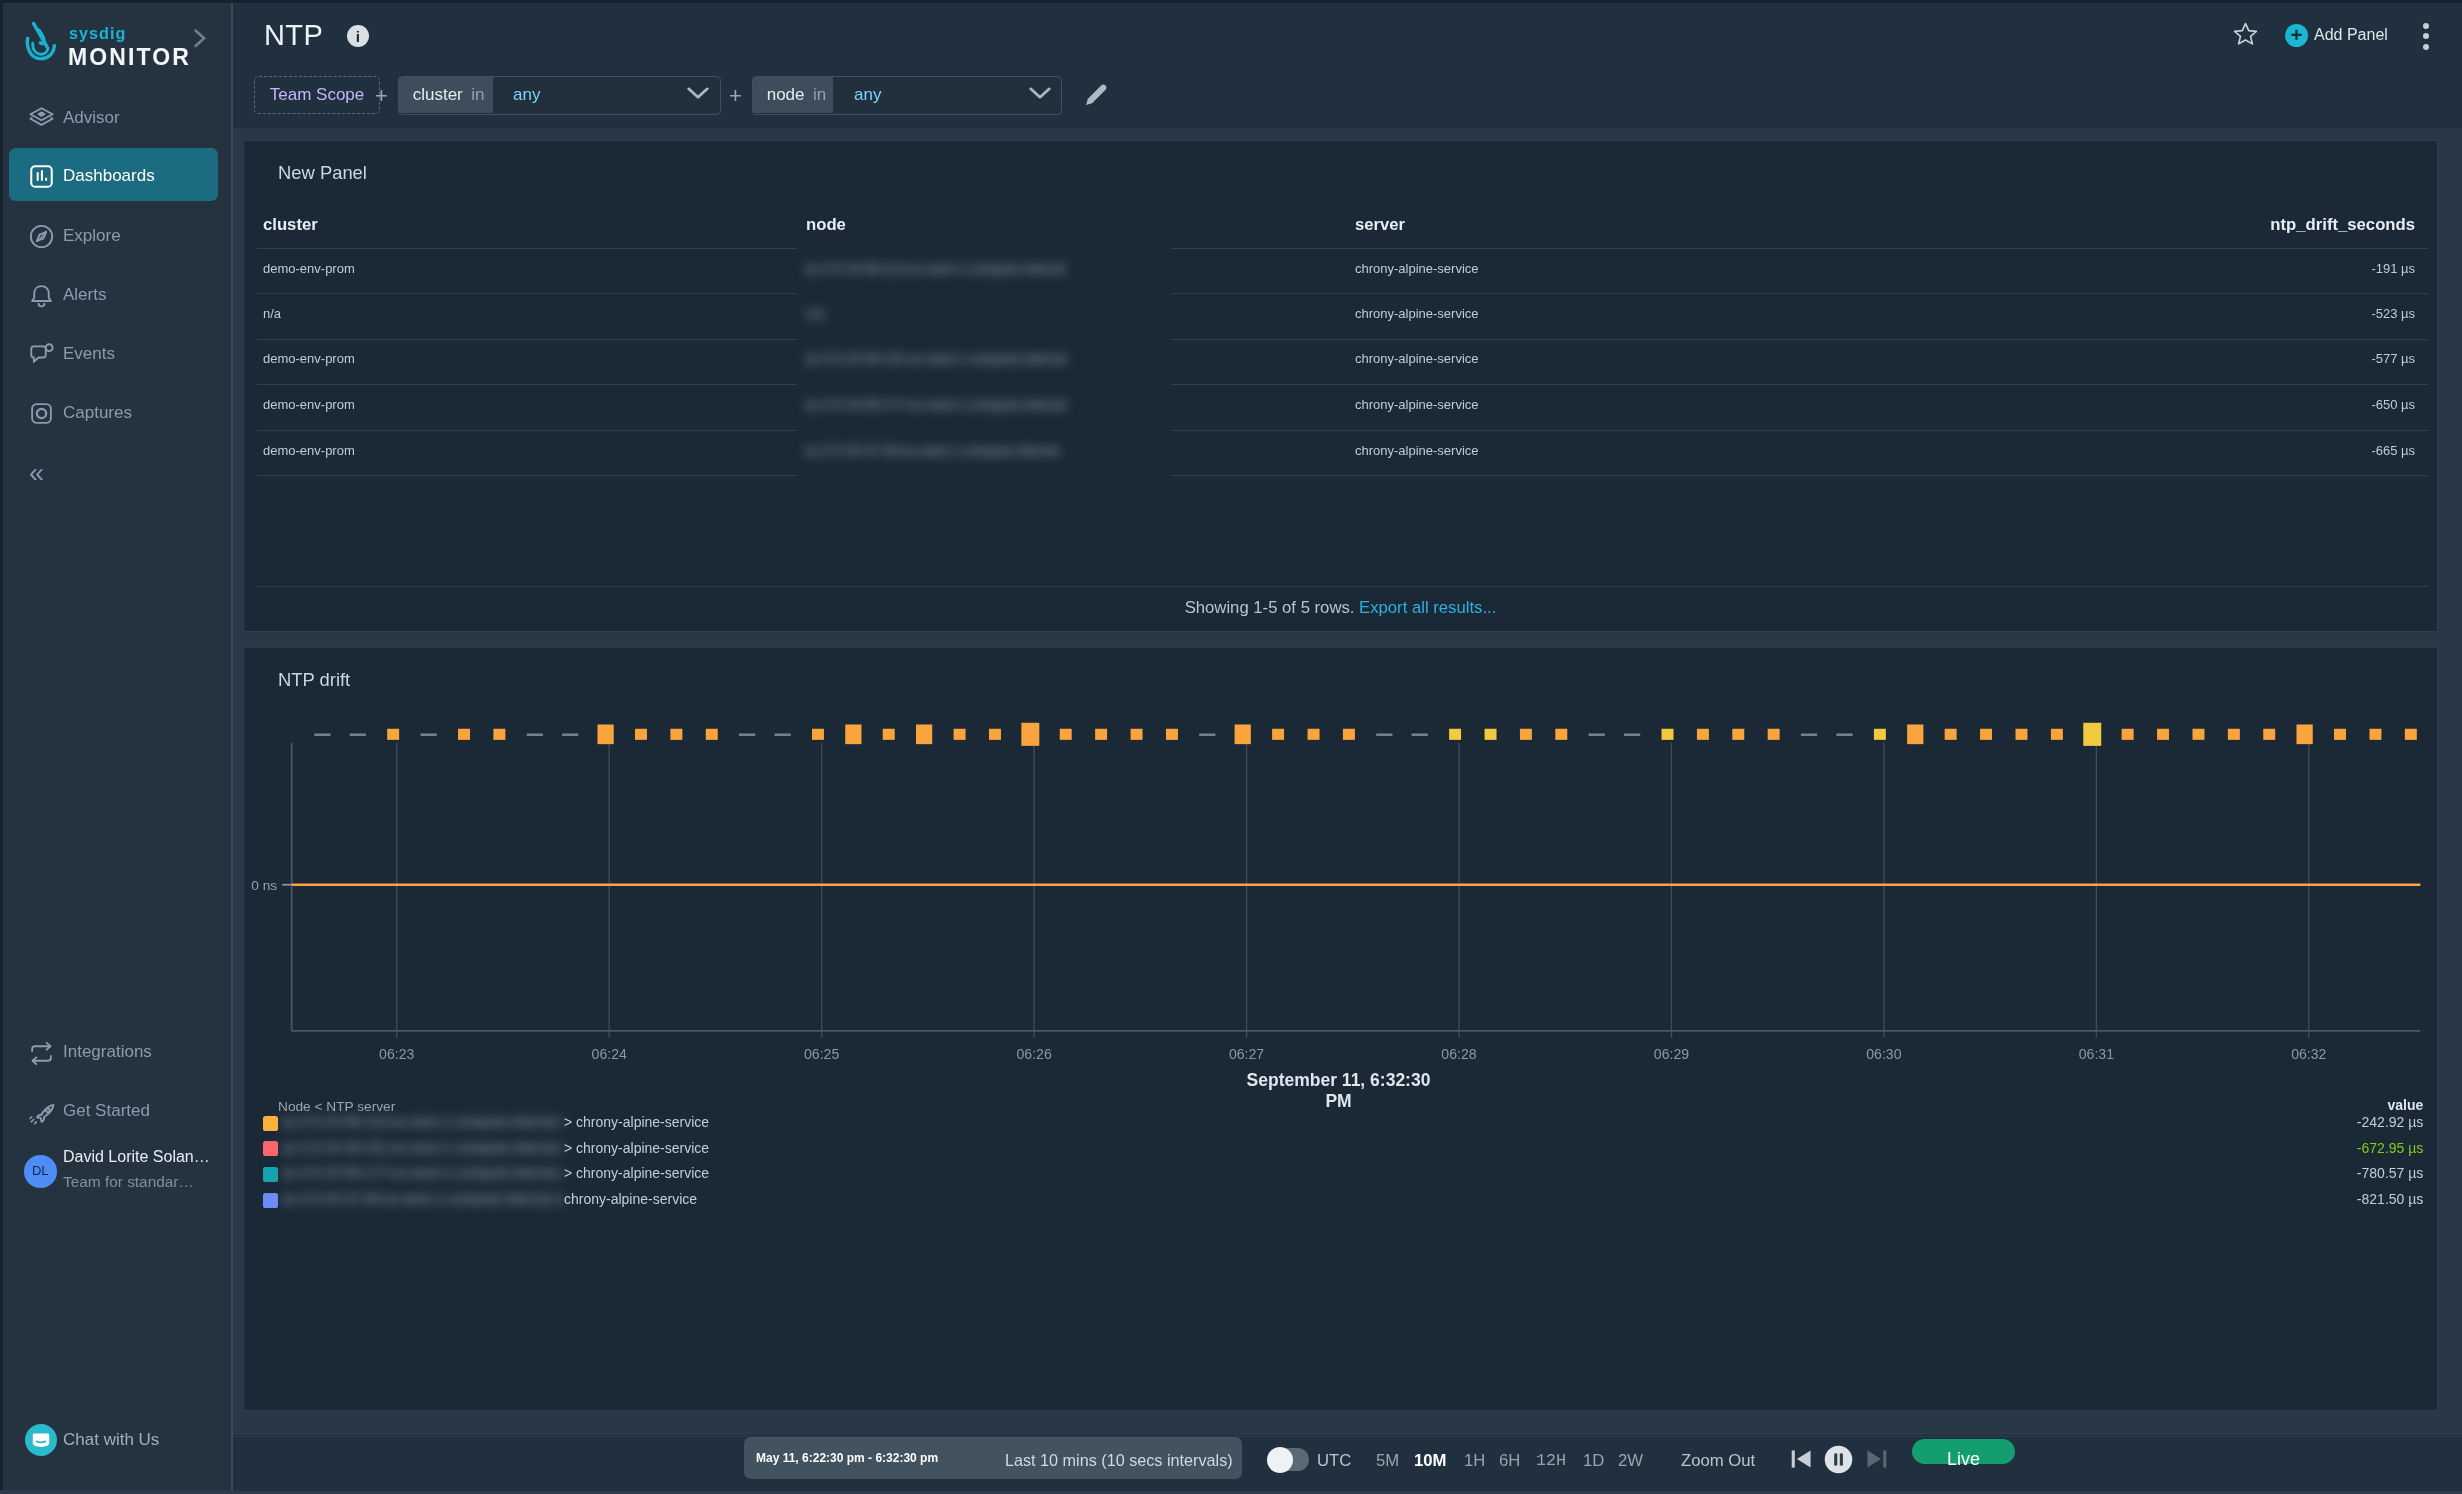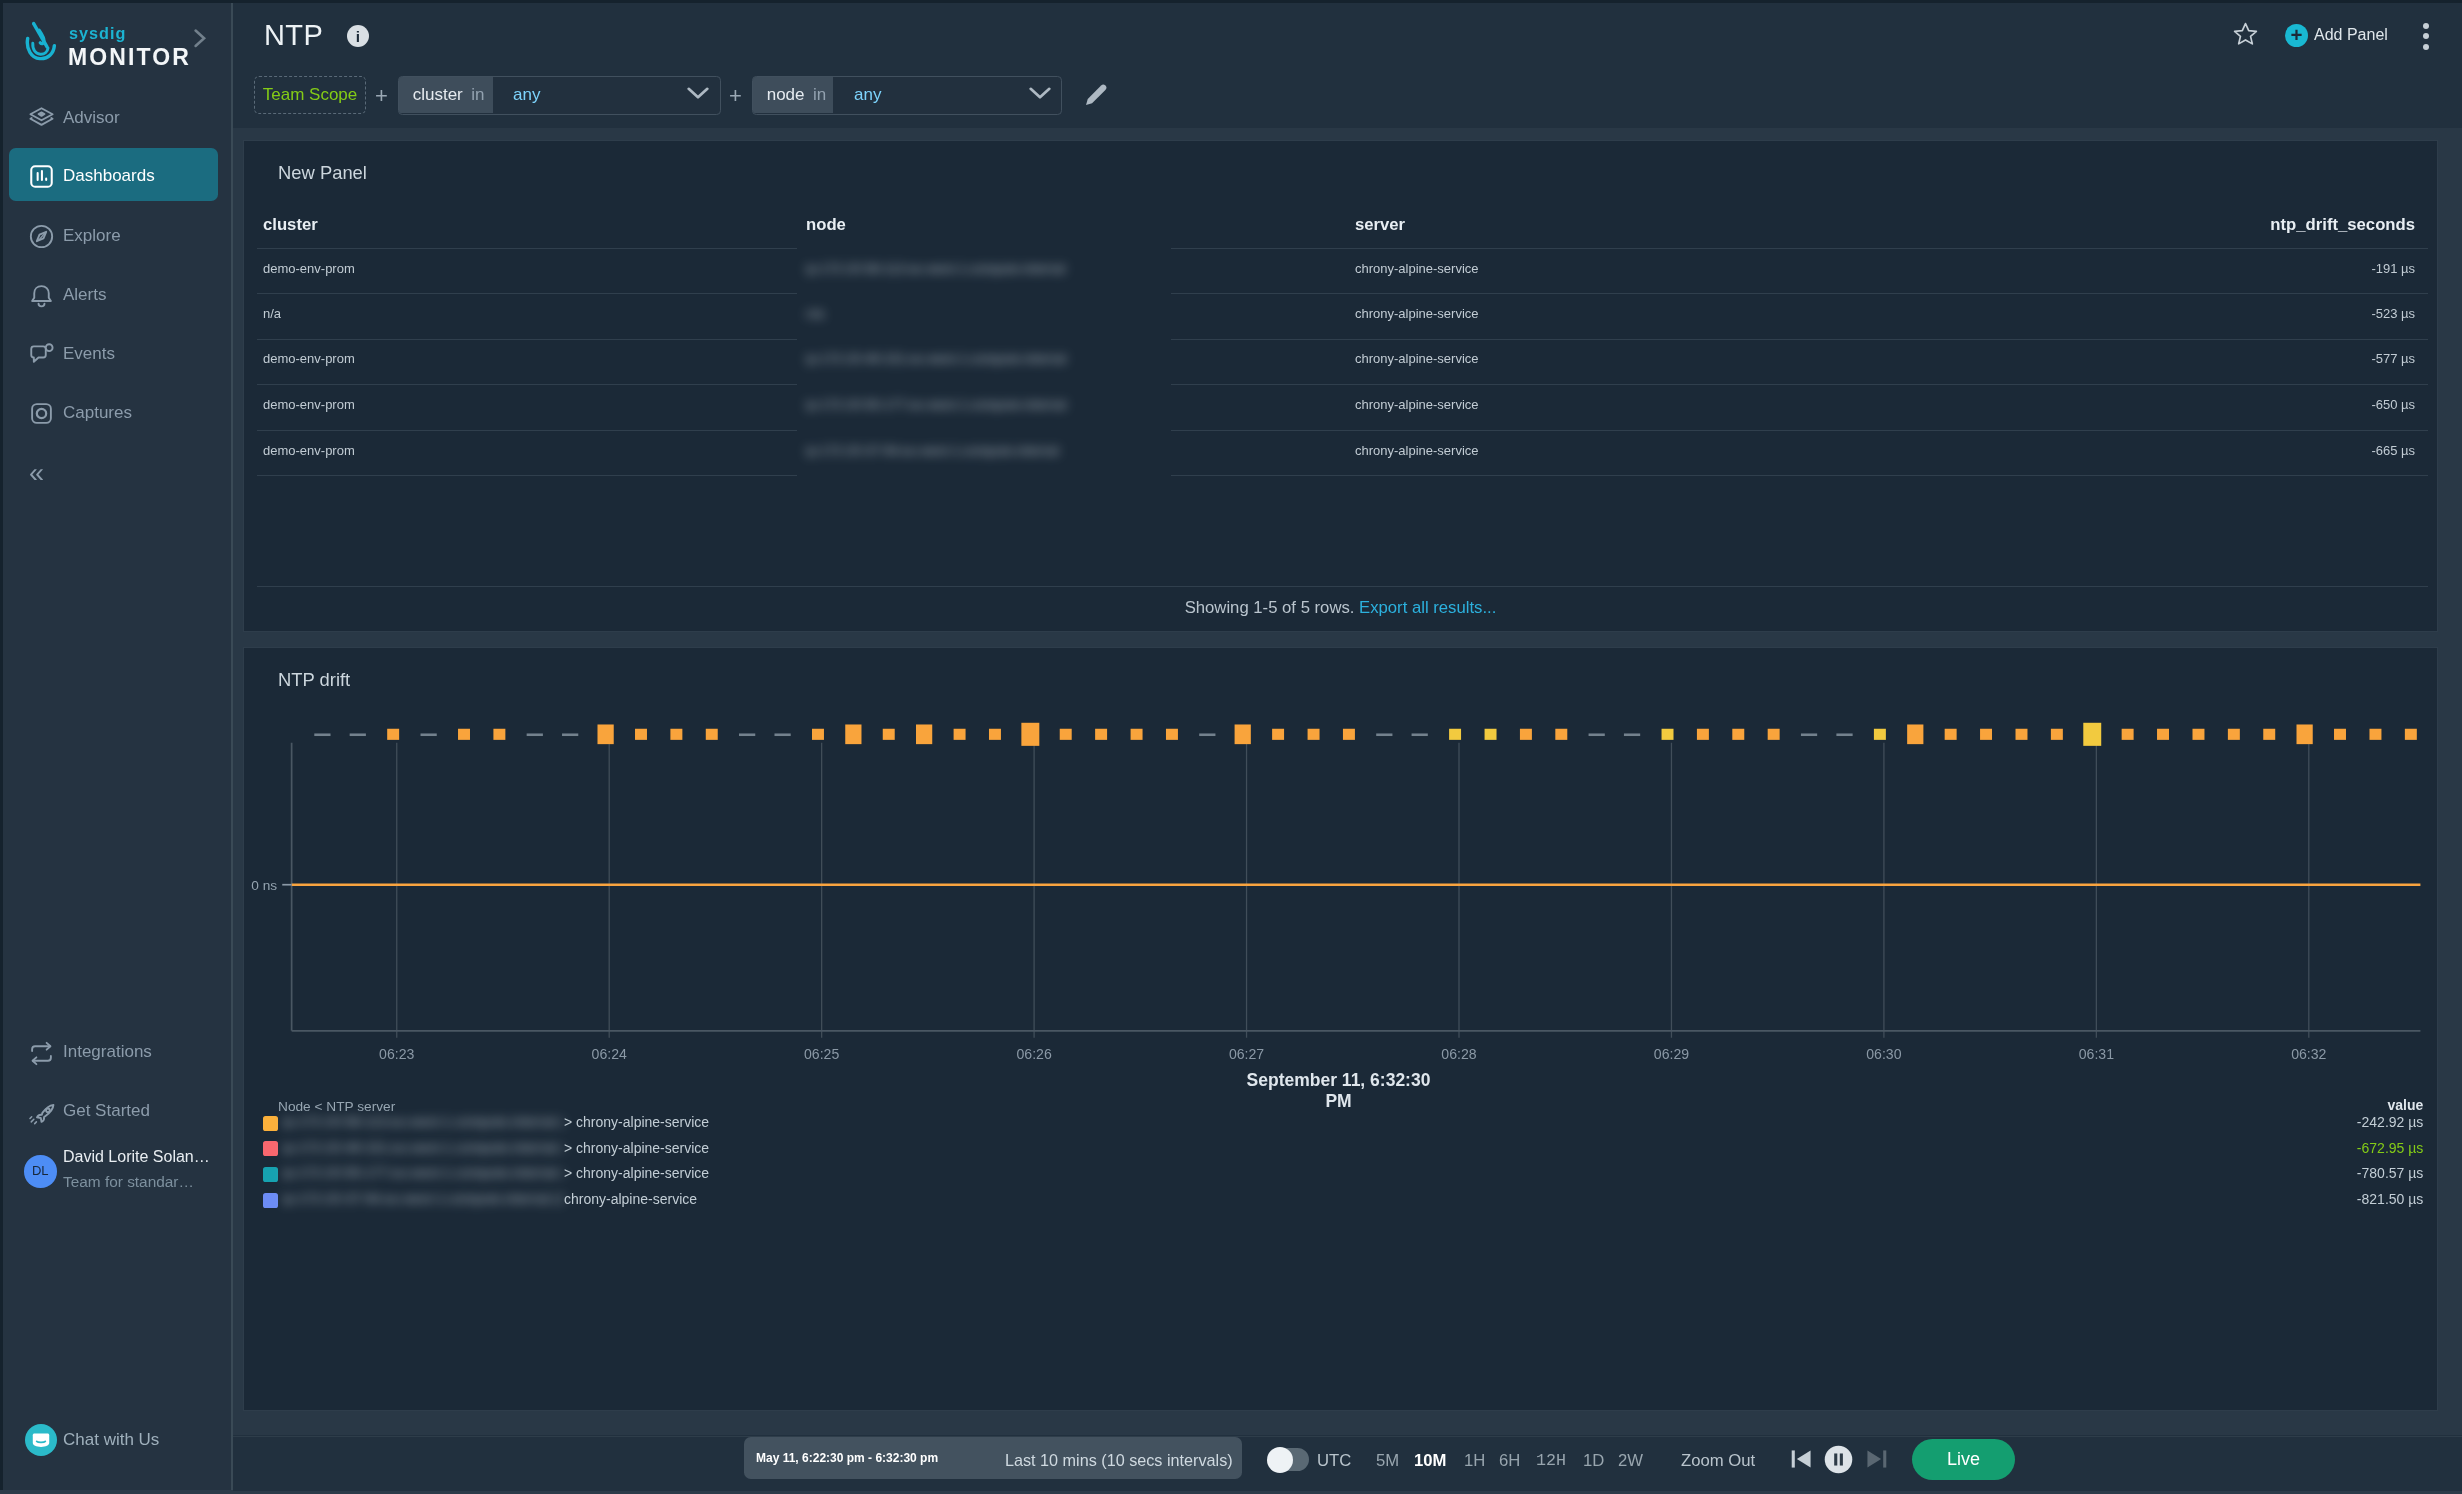--- a/index.html
+++ b/index.html
@@ -20,21 +20,21 @@
 #navDash { position:absolute; left:9.4px; top:148px; width:209px; height:53px; background:#1b6c80; border-radius:6.8px; }
 
 
 #ntpTitle { left:264px; top:19px; font-size:29px; color:#edf2f5; letter-spacing:0.4px; }
 #infoCirc { left:347px; top:25px; width:22px; height:22px; border-radius:50%; background:#d9dfe4; color:#1c2a38; font-size:15.4px; font-weight:bold; text-align:center; line-height:23px; }
 #addCirc { left:2285px; top:24px; width:23px; height:23px; border-radius:50%; background:#19b8d2; color:#1c2a38; font-size:20.5px; font-weight:bold; text-align:center; line-height:22px; }
 #addTxt { left:2314px; top:26px; font-size:16px; color:#dfe6ea; }
 .kdot { position:absolute; left:2423px; width:6px; height:6px; border-radius:50%; background:#c6cfd6; }
 
 
-#teamScope { left:254px; top:76px; width:112px; height:38px; border:1.7px dashed #5a6a78; border-radius:5.1px; color:#84cc16; font-size:17px; text-align:center; line-height:36px; }
+#teamScope { left:254px; top:76px; width:126px; height:38px; border:1.7px dashed #5a6a78; border-radius:5.1px; color:#c4b5fd; font-size:17px; text-align:center; line-height:36px; }
 .plus { position:absolute; top:83px; font-size:22px; color:#9aa8b4; }
 .chip { position:absolute; top:76px; height:39px; border:1.7px solid #41505e; border-radius:4.3px; background:#22303e; }
 .chipL { position:absolute; left:0; top:0; height:36px; background:#3e4d5b; display:flex; align-items:center; border-radius:2.6px 0 0 2.6px; }
 .chipKey { color:#e6ebf0; font-size:17px; }
 .chipIn { color:#93a2b0; font-size:17px; }
 .chipAny { position:absolute; top:0; height:36px; line-height:36px; color:#7dd3fc; font-size:17px; }
 
 
 #content { position:absolute; left:233px; top:128px; width:2229px; height:1307px; background:#293846; }
 .panel { position:absolute; left:243px; width:2195px; background:#1b2937; border:0.9px solid #2e3d4b; }
@@ -49,21 +49,21 @@
 .sep::after { content:""; position:absolute; left:540px; top:0; width:374px; height:0.9px; background:#1b2937; }
 .nogap::after { display:none; }
 .blurtxt { filter:blur(5.1px); opacity:0.85; }
 #tfoot { position:absolute; left:0; top:445px; width:2193px; height:46px; text-align:center; font-size:16.7px; color:#bac5ce; line-height:44px; }
 #tfoot a { color:#2cb1de; text-decoration:none; }
 
 
 #bbar { left:233px; top:1436px; width:2229px; height:55px; background:#21303e; border-top:1.7px solid #2e3d4a; z-index:1; }
 #bchip { left:744px; top:1437px; width:498px; height:42px; background:#43525f; border-radius:6.8px; z-index:2; }
 .btxt { position:absolute; top:1451px; font-size:16.7px; color:#98a5ae; white-space:nowrap; z-index:3; }
-#livebtn { z-index:3; left:1912px; top:1439px; width:103px; height:41px; border-radius:20.5px; background:#149e70; color:#fff; font-size:18px; text-align:center; line-height:41px; }
+#livebtn { z-index:3; left:1912px; top:1439px; width:103px; height:25px; border-radius:20.5px; background:#149e70; color:#fff; font-size:18px; text-align:center; line-height:41px; }
 </style>
 </head>
 <body>
 <div class="abs" id="sidebar"></div>
 <div class="abs" id="sideline"></div>
 <div class="abs" id="topstrip"></div>
 <div class="abs" id="leftstrip"></div>
 <div class="abs" id="botstrip"></div>
 
 <div class="abs" id="navDash"></div>

